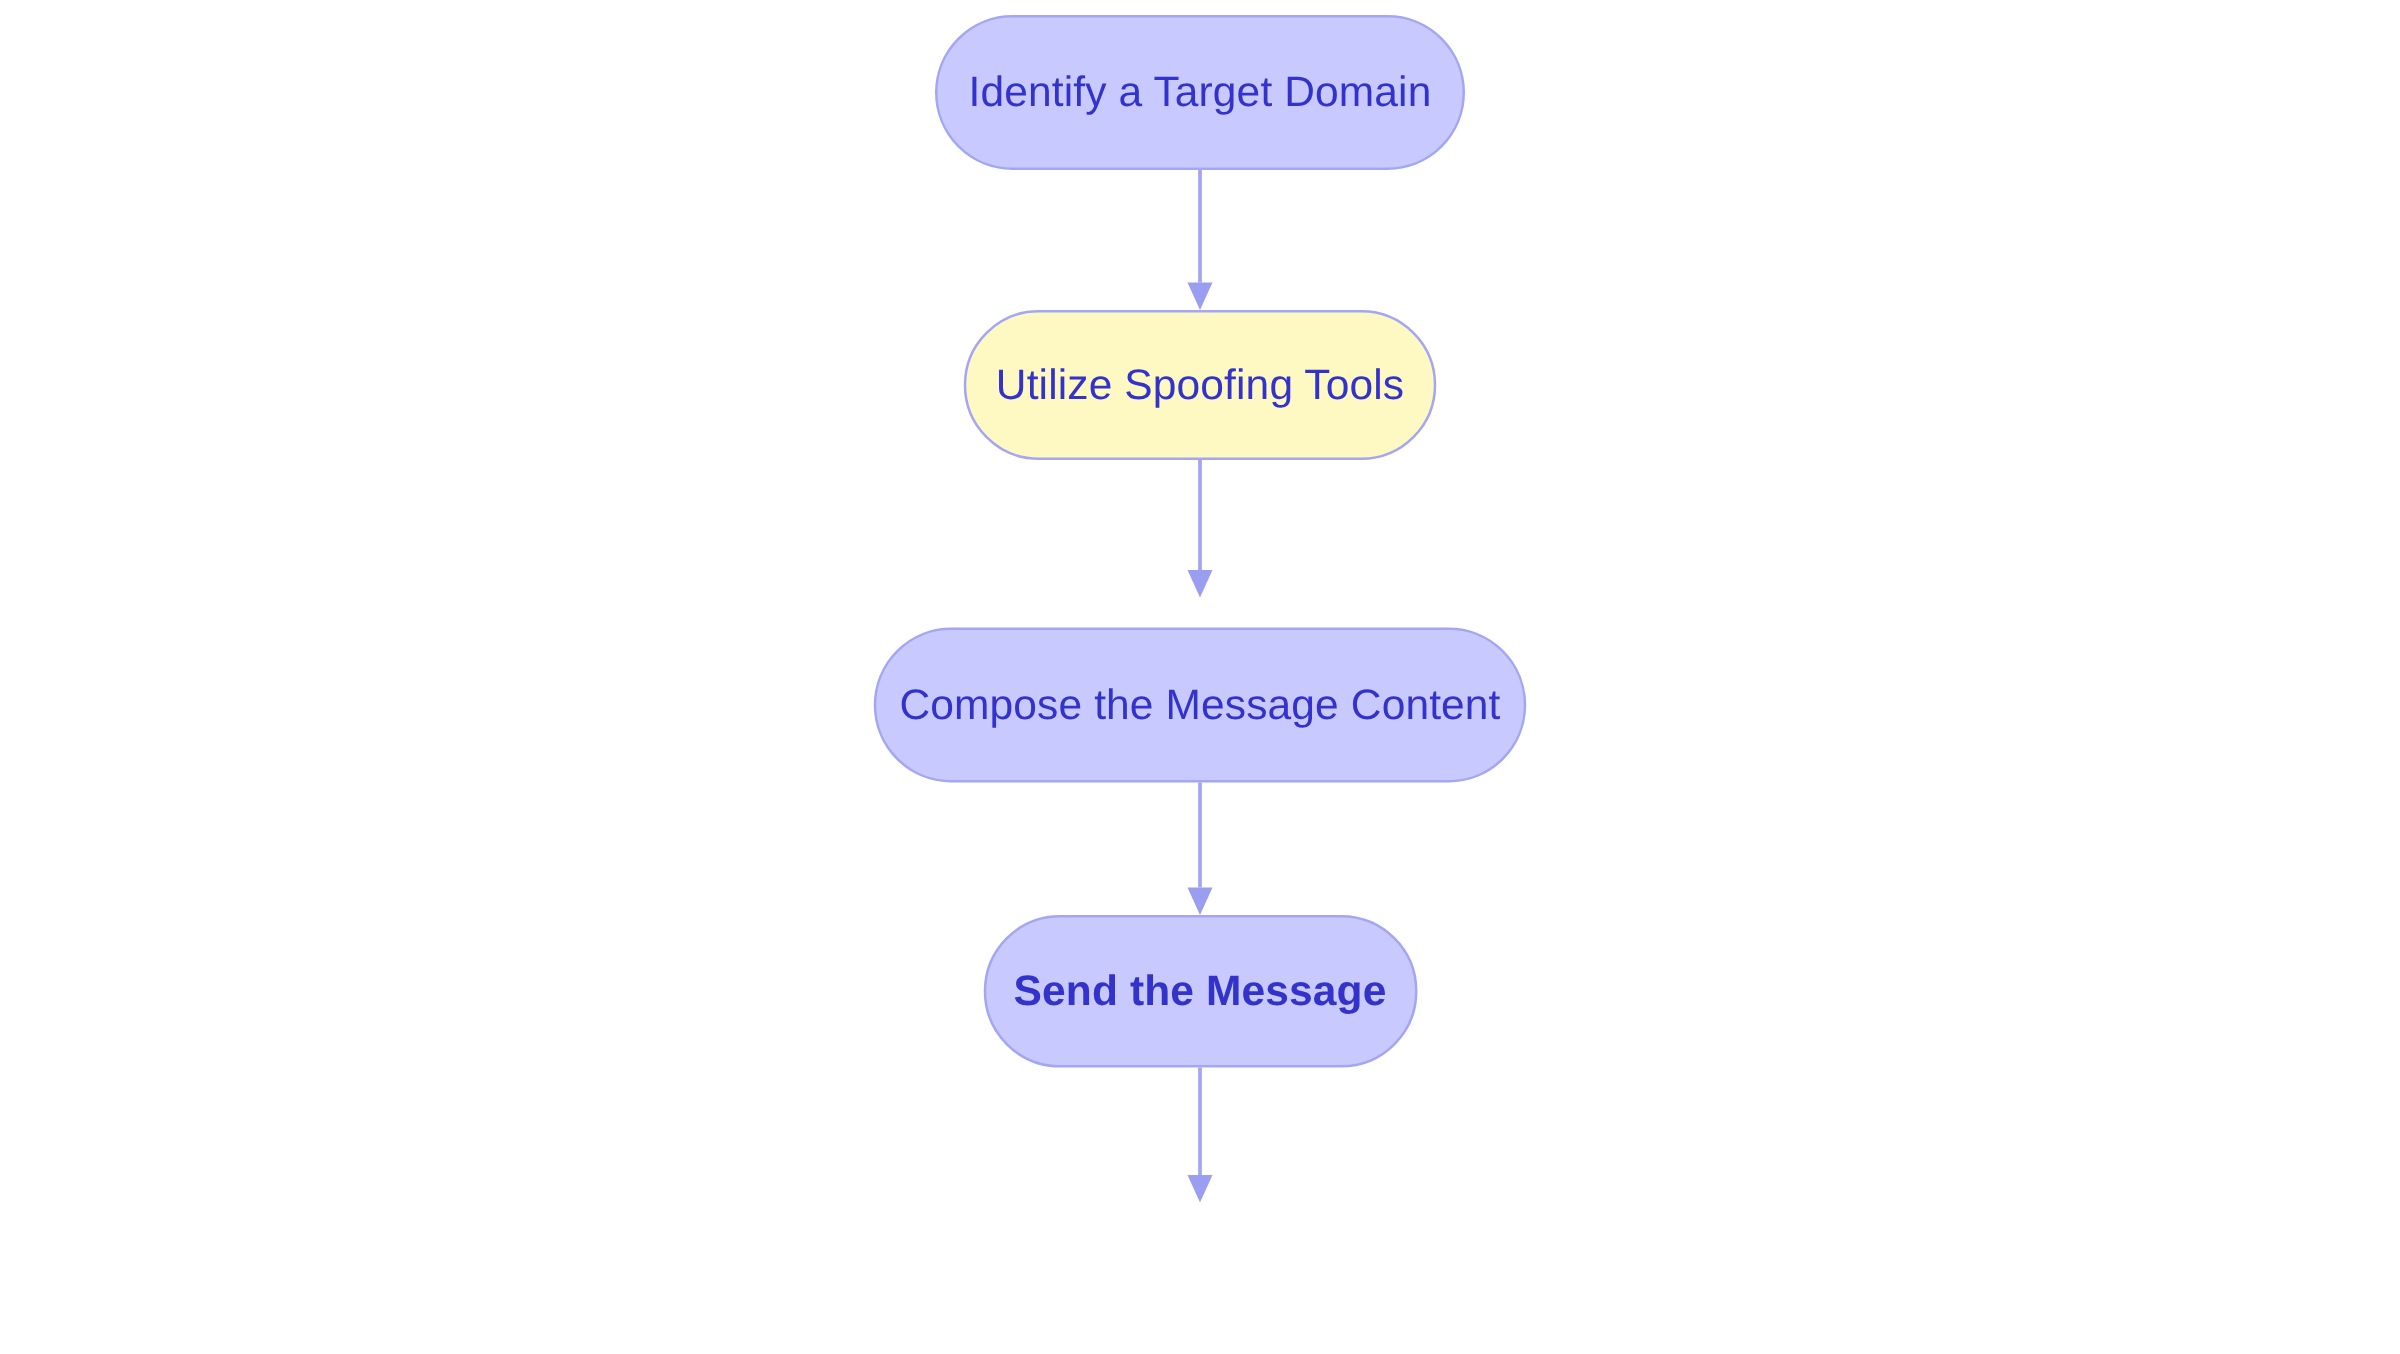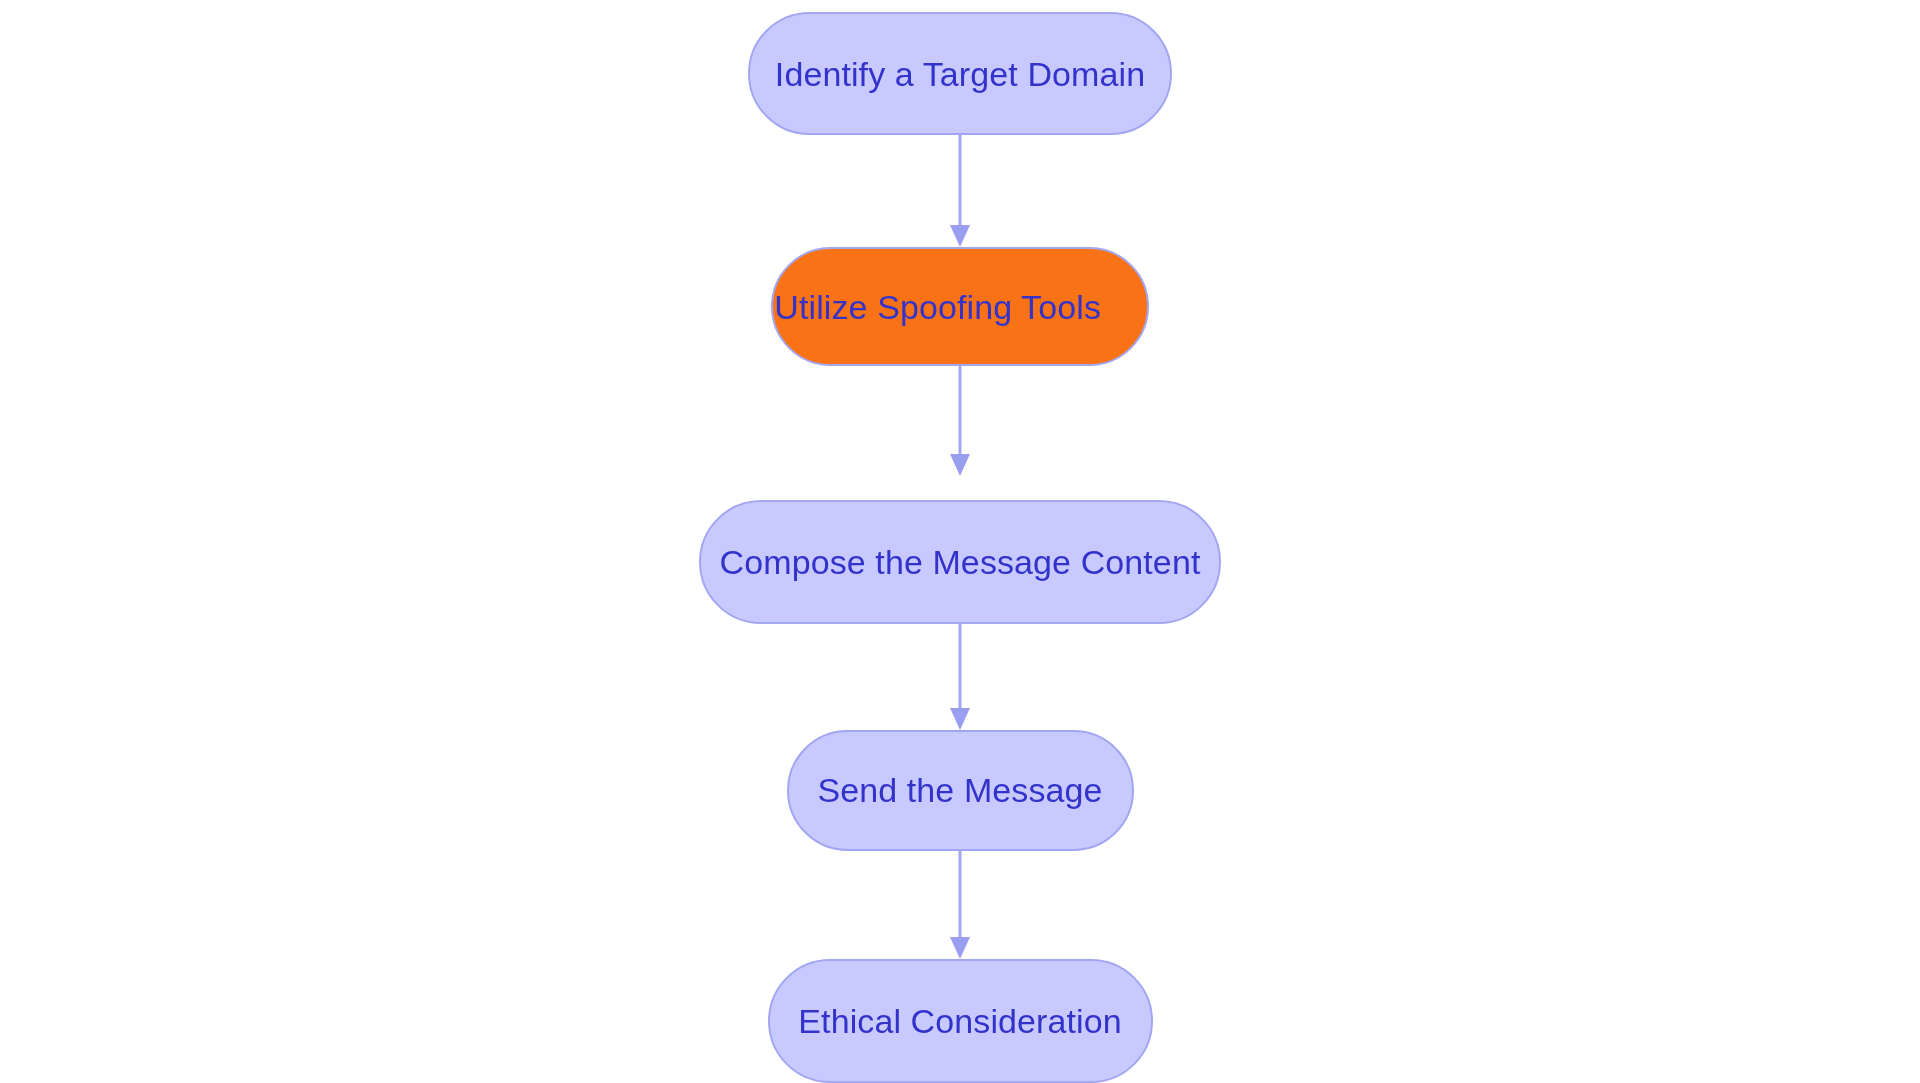--- a/index.html
+++ b/index.html
@@ -119,45 +119,42 @@
 
     <div class="node n1" style="background: rgb(200, 202, 255); border-color: rgb(163, 166, 242); color: rgb(51, 51, 204);">
       <span class="node-label" style="color: rgb(51, 51, 204);">Identify a Target Domain</span>
     </div>
 
     <div class="connector c1">
       <span class="line" style="background: rgb(163, 166, 242);"></span>
       <span class="arrowhead" style="border-top-color: rgb(154, 158, 240);"></span>
     </div>
 
-    <div class="node n2" style="background: #f97316; border-color: rgb(163, 166, 242); color: rgb(51, 51, 204); justify-content: flex-end;">
+    <div class="node n2" style="background: #fef9c3; border-color: rgb(163, 166, 242); color: rgb(51, 51, 204);">
       <span class="node-label" style="color: rgb(51, 51, 204);">Utilize Spoofing Tools</span>
     </div>
 
     <div class="connector c2">
       <span class="line" style="background: rgb(163, 166, 242);"></span>
       <span class="arrowhead" style="border-top-color: rgb(154, 158, 240);"></span>
     </div>
 
     <div class="node n3" style="background: rgb(200, 202, 255); border-color: rgb(163, 166, 242); color: rgb(51, 51, 204);">
       <span class="node-label" style="color: rgb(51, 51, 204);">Compose the Message Content</span>
     </div>
 
     <div class="connector c3">
       <span class="line" style="background: rgb(163, 166, 242);"></span>
       <span class="arrowhead" style="border-top-color: rgb(154, 158, 240);"></span>
     </div>
 
     <div class="node n4" style="background: rgb(200, 202, 255); border-color: rgb(163, 166, 242); color: rgb(51, 51, 204);">
-      <span class="node-label" style="color: rgb(51, 51, 204);">Send the Message</span>
+      <span class="node-label" style="color: rgb(51, 51, 204); font-weight: bold;">Send the Message</span>
     </div>
 
     <div class="connector c4">
       <span class="line" style="background: rgb(163, 166, 242);"></span>
       <span class="arrowhead" style="border-top-color: rgb(154, 158, 240);"></span>
     </div>
 
-    <div class="node n5" style="background: rgb(200, 202, 255); border-color: rgb(163, 166, 242); color: rgb(51, 51, 204);">
-      <span class="node-label" style="color: rgb(51, 51, 204);">Ethical Consideration</span>
-    </div>
 
   </div>
 </div>
 
 </body></html>

